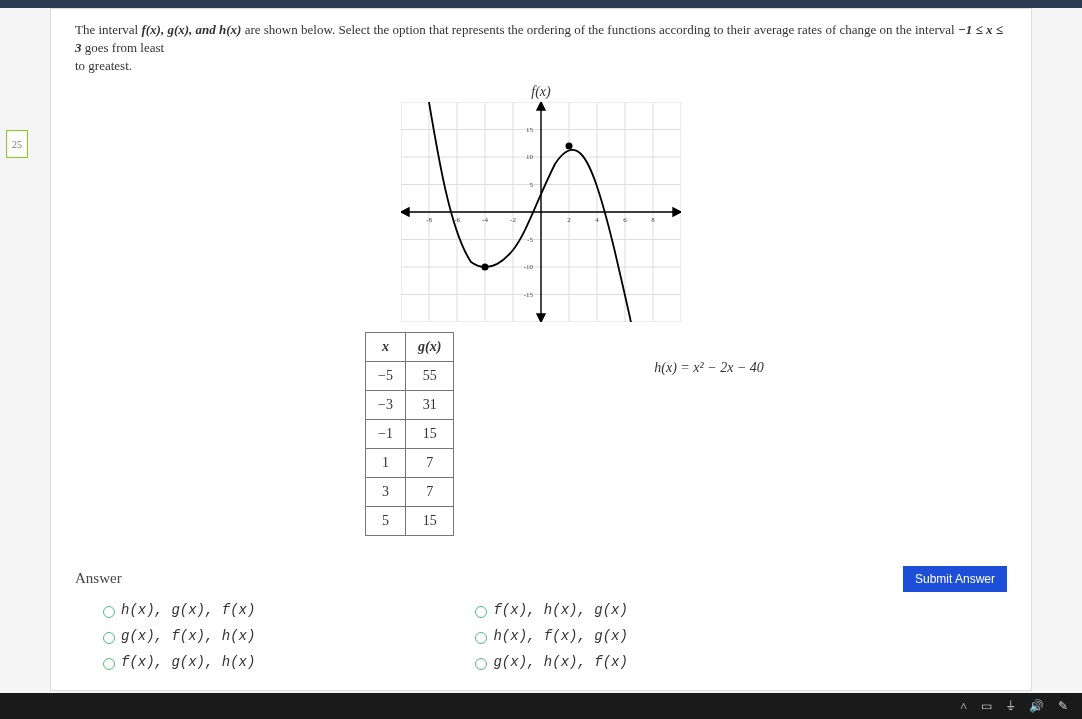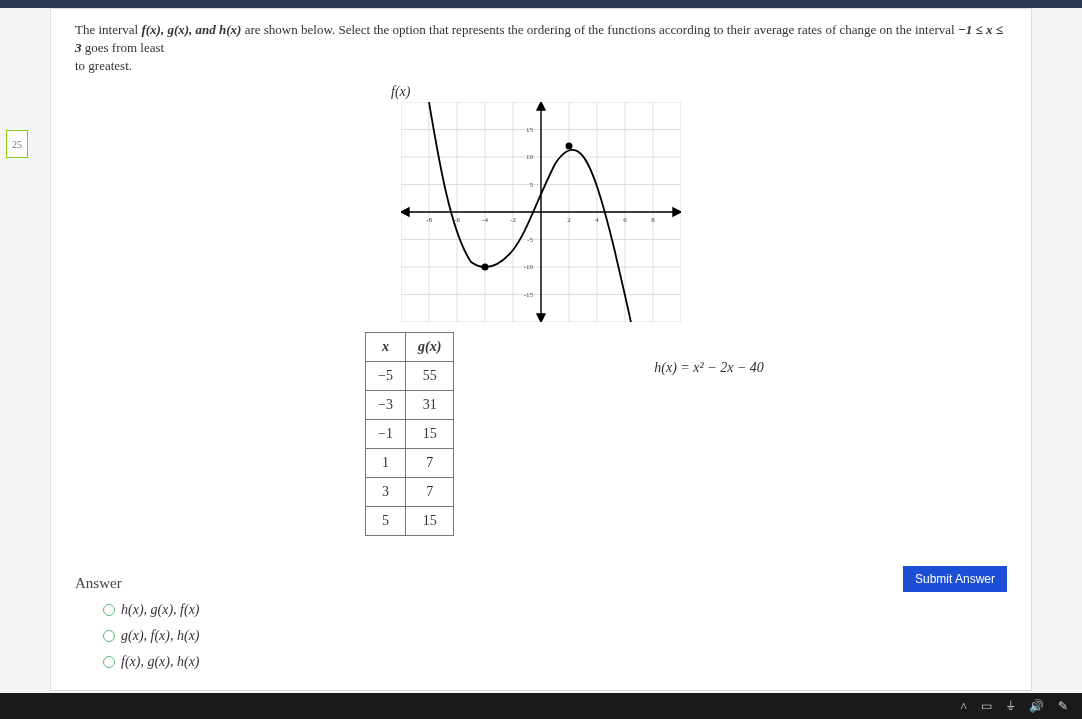--- a/index.html
+++ b/index.html
@@ -32,21 +32,21 @@
     left: 6px; top: 130px;
     width: 22px; height: 28px;
     background: #fff;
     border: 1px solid #84cc16;
     font-size: 10px; color:#777;
     display:flex;align-items:center;justify-content:center;
   }
   .graph-wrap {
     width: 300px;
     margin: 0 auto 10px auto;
-    text-align: left;
+    text-align: center;
   }
   .graph-label { font-style: italic; font-size: 14px; margin-bottom: 2px; }
   svg.graph { display:block; margin:0 auto; }
   .mid-row {
     display: flex;
     align-items: flex-start;
     gap: 200px;
     margin-left: 290px;
     margin-top: 8px;
   }
@@ -55,32 +55,32 @@
     font-size: 14px;
   }
   table.gtable td, table.gtable th {
     border: 1px solid #777;
     padding: 6px 12px;
     text-align: center;
     min-width: 40px;
   }
   .h-eq { font-style: italic; font-size: 14px; color:#333; margin-top: 28px; }
   .answer-row {
-    display:flex; justify-content: space-between; align-items: flex-end;
+    display:flex; justify-content: space-between; align-items: center;
     margin-top: 30px;
   }
   .answer-label { font-size: 15px; color:#444; }
   .options {
     display: flex; gap: 220px;
     margin-top: 10px;
     margin-left: 28px;
     font-size: 14px;
   }
   .col { display:flex; flex-direction:column; gap:10px; }
-  .opt { display:flex; align-items:center; gap:6px; font-style: italic; color:#333;}
+  .opt { display:flex; align-items:flex-end; gap:6px; font-style: italic; color:#333;font-family:Liberation Mono, monospace;}
   .radio {
     width: 12px; height: 12px; border: 1.5px solid #5b7; border-radius: 50%;
     display:inline-block; flex-shrink:0;
   }
   .submit-btn {
     background: #1d4ed8;
     color: #fff;
     font-size: 12px;
     padding: 6px 12px;
     border: none;
@@ -217,20 +217,34 @@
         </label>
       <label class="opt">
           <span class="radio"></span>
           <span>g(x), f(x), h(x)</span>
         </label>
       <label class="opt">
           <span class="radio"></span>
           <span>f(x), g(x), h(x)</span>
         </label>
     </div>
+    <div class="col">
+      <label class="opt">
+          <span class="radio"></span>
+          <span>f(x), h(x), g(x)</span>
+        </label>
+      <label class="opt">
+          <span class="radio"></span>
+          <span>h(x), f(x), g(x)</span>
+        </label>
+      <label class="opt">
+          <span class="radio"></span>
+          <span>g(x), h(x), f(x)</span>
+        </label>
+    </div>
   </div>
 
 </div>
 
 <div class="taskbar">
   <span>˄</span>
   <span>▭</span>
   <span>⏚</span>
   <span>🔊</span>
   <span>✎</span>

